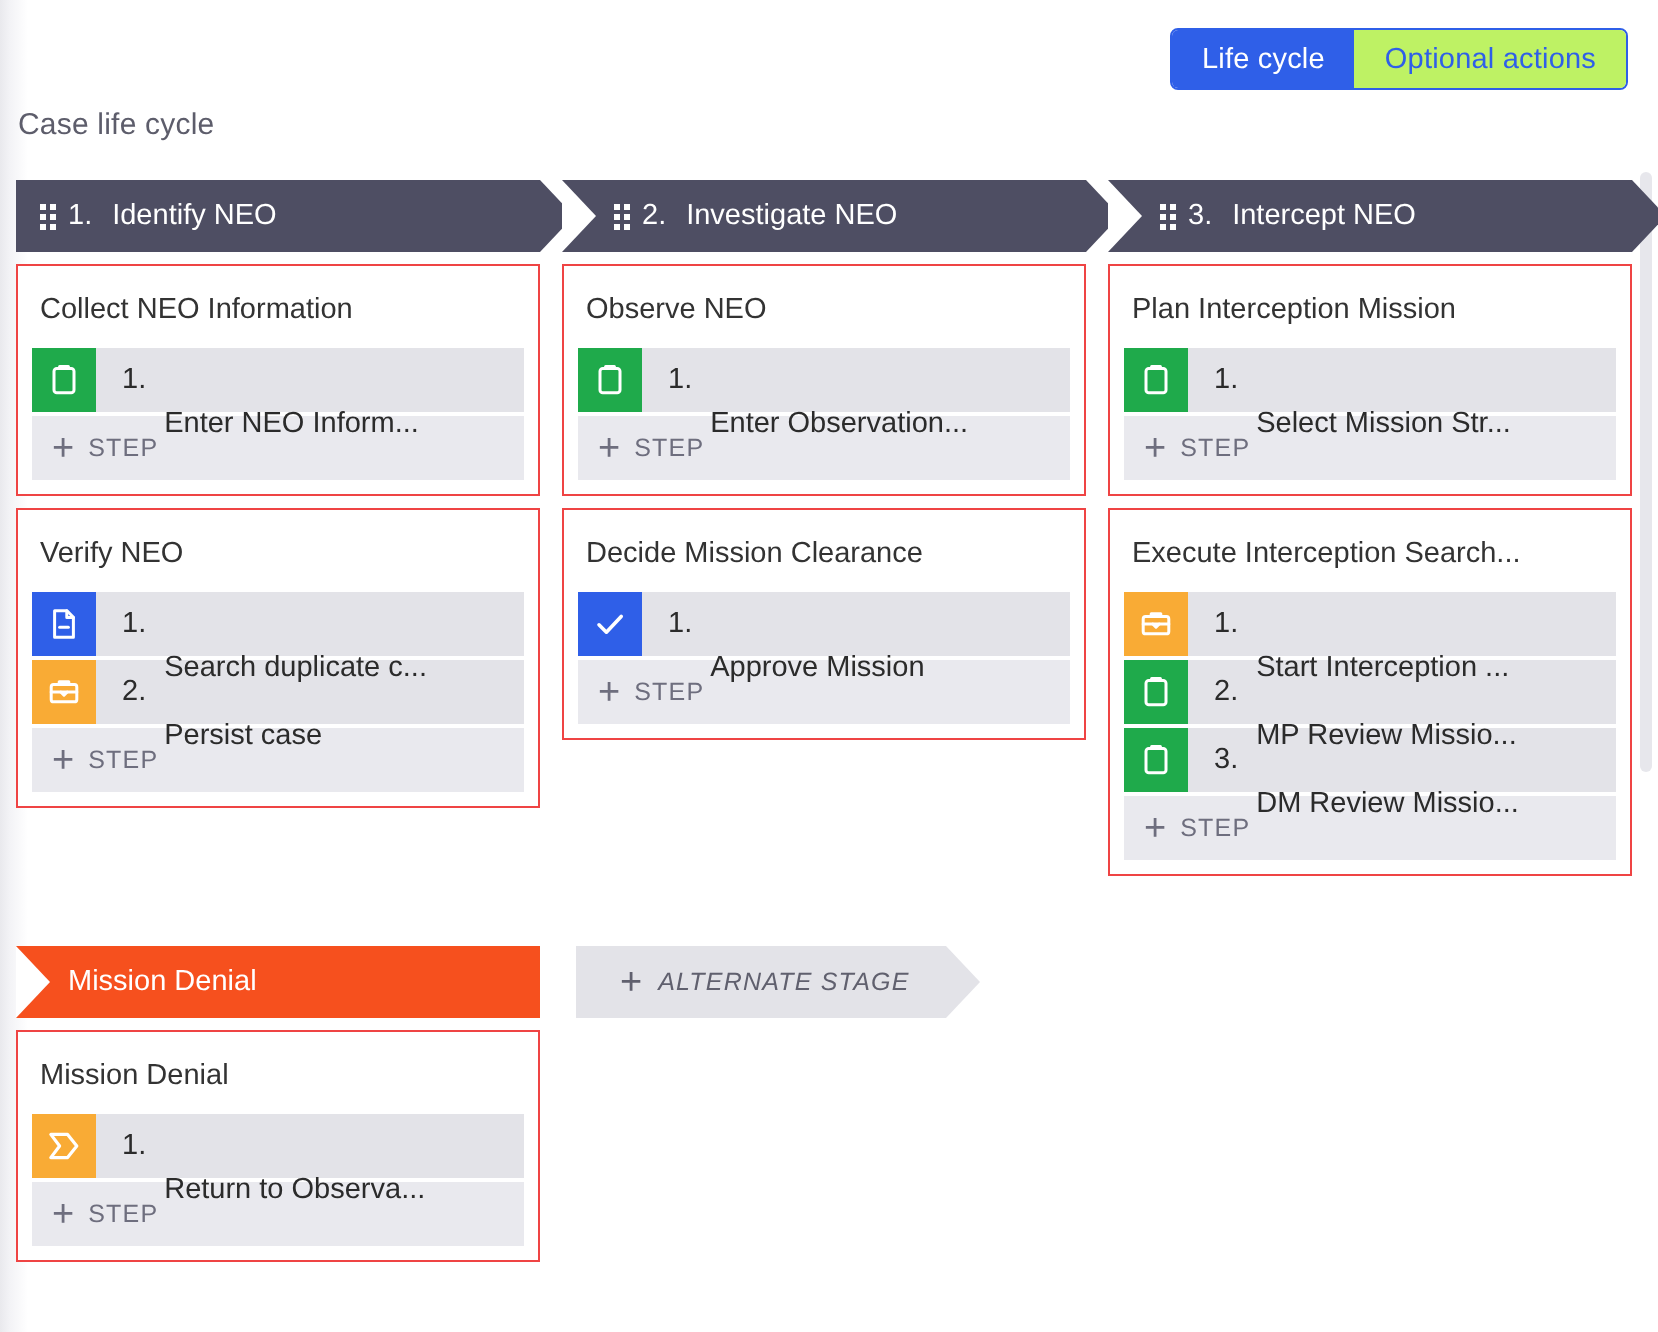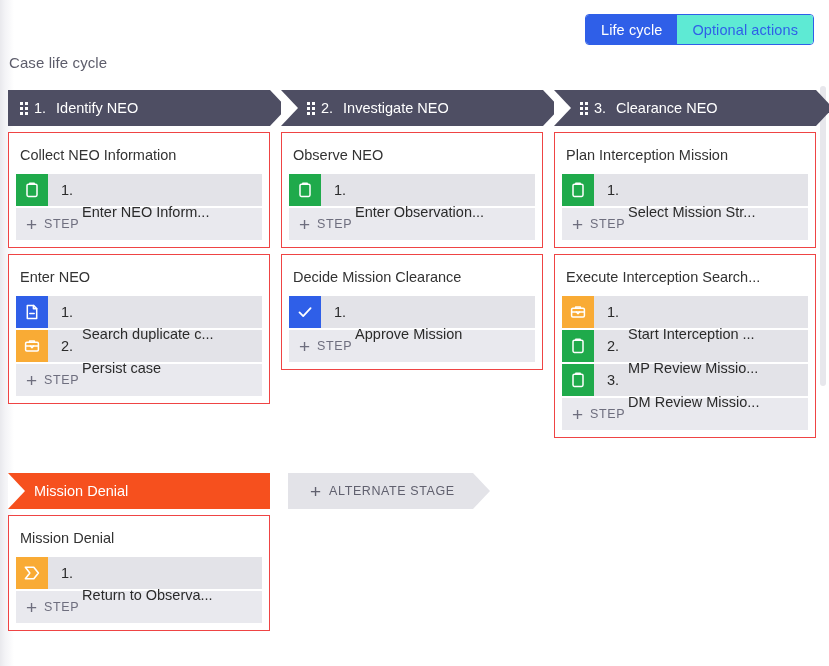--- a/index.html
+++ b/index.html
@@ -44,21 +44,21 @@
   .toggle-btn {
     display: flex; align-items: center; justify-content: center;
     padding: 0 15px;
     font-size: 14.5px;
     letter-spacing: 0.1px;
     cursor: pointer;
     user-select: none;
     white-space: nowrap;
   }
   .toggle-btn.active { background: #2f5fe8; color: #ffffff; }
-  .toggle-btn.inactive { background: #5eead4; color: #2f5fe8; }
+  .toggle-btn.inactive { background: #bef264; color: #2f5fe8; }
 
   
   #section-title {
     position: absolute; left: 9px; top: 54px;
     font-size: 15px;
     color: #5d5d6b;
     letter-spacing: 0.1px;
   }
 
   
@@ -190,21 +190,21 @@
     width: 0; height: 0;
     border-top: 18px solid transparent;
     border-bottom: 18px solid transparent;
     border-left: 17px solid #e3e3e8;
   }
   #alt-stage-btn .plus {
     font-size: 19px; color: #60606e; line-height: 1;
     margin-right: 8px; font-weight: 300;
   }
   #alt-stage-btn .txt {
-    font-size: 12.5px; color: #60606e; letter-spacing: 0.6px;
+    font-size: 12.5px; color: #60606e; letter-spacing: 0.6px; font-style: italic;
   }
   svg { display: block; }
 </style>
 </head>
 <body>
 
 <div id="root">
 
   <div id="left-shade"></div>
   <div id="scroll-track"></div>
@@ -244,21 +244,21 @@
               </div>
               <span class="step-num">1.</span>
               <span class="step-label">Enter NEO Inform...</span>
             </div>
             <div class="add-step">
               <span class="plus">+</span>
               <span class="txt">STEP</span>
             </div>
           </div>
           <div class="process-card">
-            <div class="process-title">Enter NEO</div>
+            <div class="process-title">Verify NEO</div>
             <div class="step-row">
               <div class="step-icon ic-blue">
                 <svg width="18" height="18" viewBox="0 0 18 18">
                   <path d="M4.3 2.4 h6.2 l3.2 3.2 v10 h-9.4 z" stroke="#ffffff" stroke-width="1.5" fill="none" stroke-linecap="round" stroke-linejoin="round"></path>
                   <path d="M10.4 2.4 v3.3 h3.3" stroke="#ffffff" stroke-width="1.5" fill="none" stroke-linecap="round" stroke-linejoin="round"></path>
                   <path d="M6.8 10.6 h4.4" stroke="#ffffff" stroke-width="1.5" fill="none" stroke-linecap="round" stroke-linejoin="round"></path>
                 </svg>
               </div>
               <span class="step-num">1.</span>
               <span class="step-label">Search duplicate c...</span>
@@ -335,21 +335,21 @@
             <span class="notch"></span>
             <span class="drag-dots">
               <i></i>
               <i></i>
               <i></i>
               <i></i>
               <i></i>
               <i></i>
             </span>
             <span class="stage-num">3.</span>
-            <span class="stage-label">Clearance NEO</span>
+            <span class="stage-label">Intercept NEO</span>
             <span class="tip"></span>
           </div>
           <div class="process-card">
             <div class="process-title">Plan Interception Mission</div>
             <div class="step-row">
               <div class="step-icon ic-green">
                 <svg width="18" height="18" viewBox="0 0 18 18">
                   <rect x="4" y="3.2" width="10" height="12.2" rx="1.4" stroke="#ffffff" stroke-width="1.5" fill="none" stroke-linecap="round" stroke-linejoin="round"></rect>
                   <path d="M6.8 3.2 V2.2 h4.4 v1" stroke="#ffffff" stroke-width="1.5" fill="none" stroke-linecap="round" stroke-linejoin="round"></path>
                 </svg>

